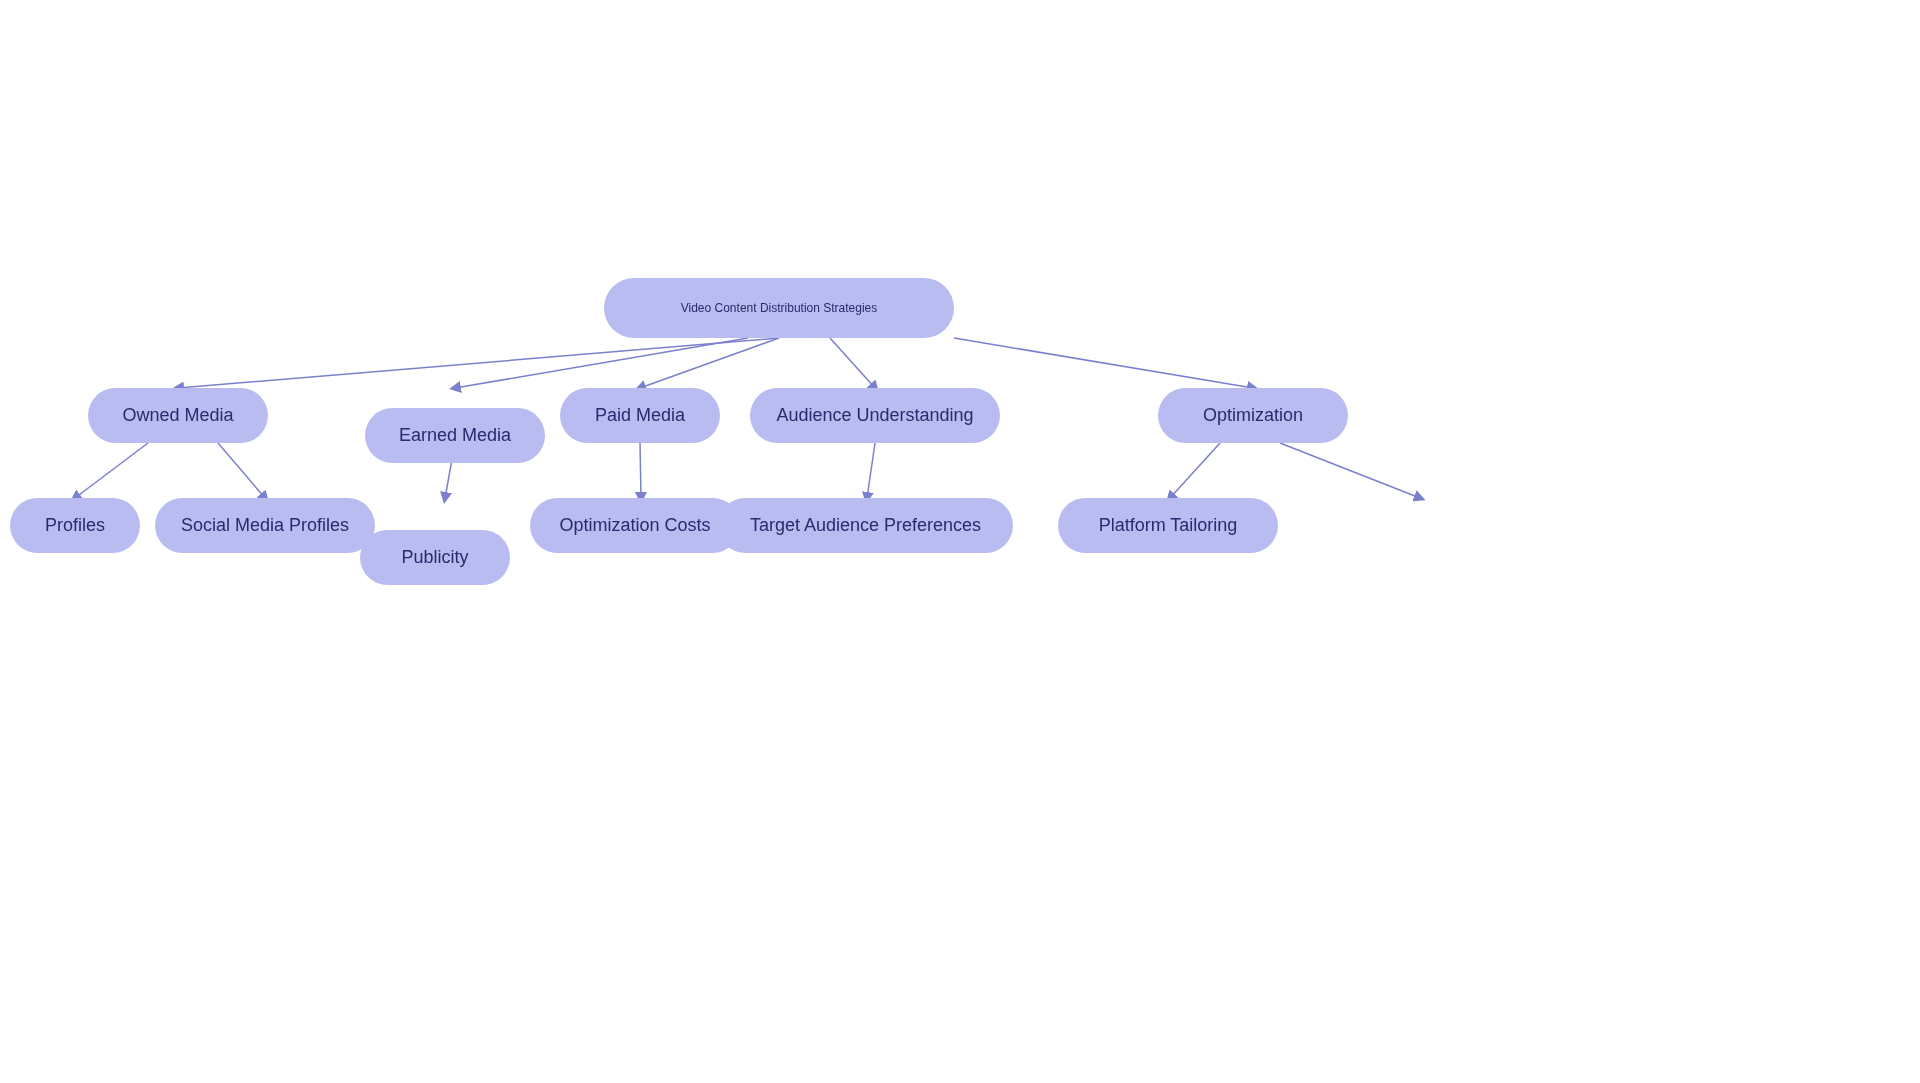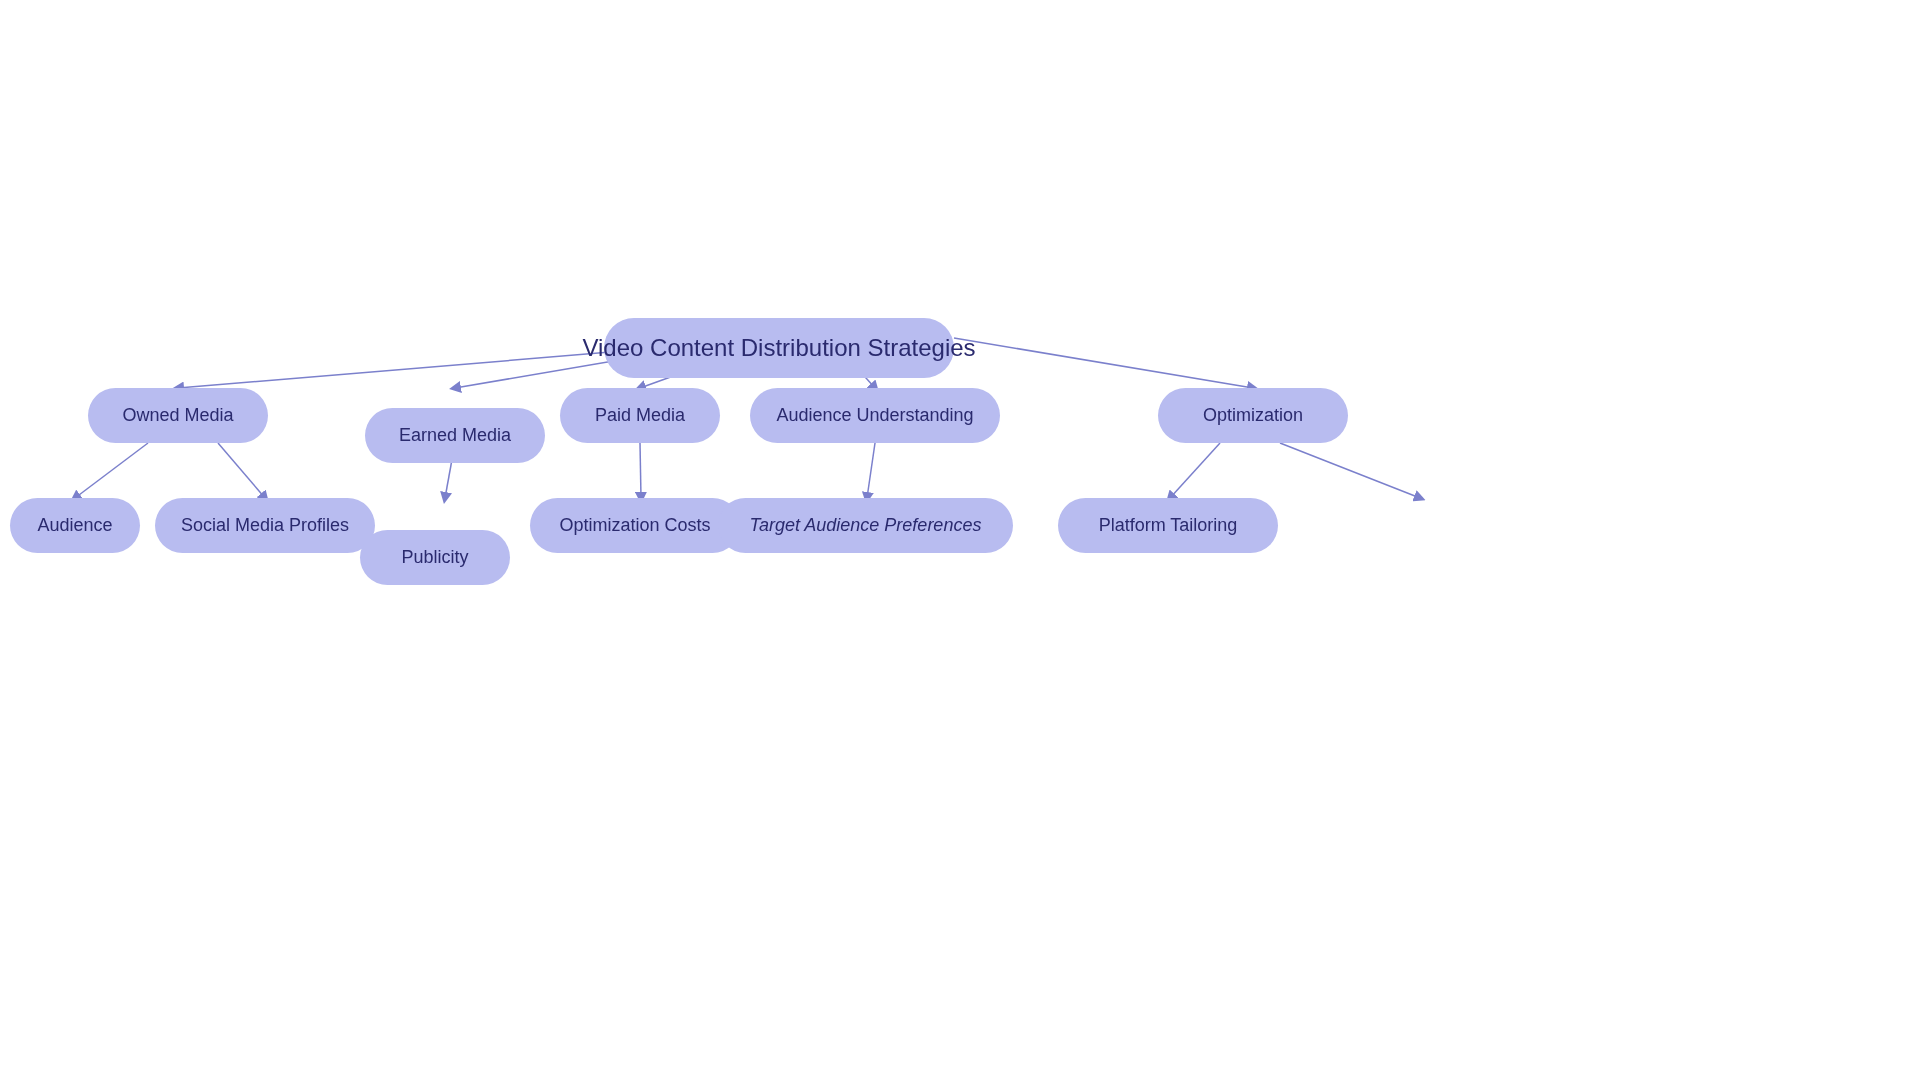--- a/index.html
+++ b/index.html
@@ -30,23 +30,22 @@
       display: flex;
       align-items: center;
       justify-content: center;
       text-align: center;
       color: #2a2a6e;
       font-size: 18px;
       padding: 8px 22px;
       white-space: nowrap;
     }
     .node.root {
-      font-size: 24px;
+      font-size: 12px;
       padding: 17px 30px;
-      margin-top: 40px;
     }
   </style>
 </head>
 <body>
 
 <div class="diagram-container">
   <svg class="connections">
 
     <line x1="779" y1="338" x2="178" y2="388" stroke="#7b80cc" stroke-width="1.5" marker-end="url(#arrow)"></line>
 
@@ -83,25 +82,25 @@
   <div class="node" style="left:88px; top:388px; width:180px; height:55px;">Owned Media</div>
 
   <div class="node" style="left:365px; top:408px; width:180px; height:55px;">Earned Media</div>
 
   <div class="node" style="left:560px; top:388px; width:160px; height:55px;">Paid Media</div>
 
   <div class="node" style="left:750px; top:388px; width:250px; height:55px;">Audience Understanding</div>
 
   <div class="node" style="left:1158px; top:388px; width:190px; height:55px;">Optimization</div>
 
-  <div class="node" style="left:10px; top:498px; width:130px; height:55px;">Audience</div>
+  <div class="node" style="left:10px; top:498px; width:130px; height:55px;">Profiles</div>
 
   <div class="node" style="left:155px; top:498px; width:220px; height:55px;">Social Media Profiles</div>
 
   <div class="node" style="left:360px; top:498px; width:150px; height:55px;margin-top:32px;">Publicity</div>
 
   <div class="node" style="left:530px; top:498px; width:210px; height:55px;">Optimization Costs</div>
 
-  <div class="node" style="left:718px; top:498px; width:295px; height:55px;font-style:italic;">Target Audience Preferences</div>
+  <div class="node" style="left:718px; top:498px; width:295px; height:55px;">Target Audience Preferences</div>
 
   <div class="node" style="left:1058px; top:498px; width:220px; height:55px;">Platform Tailoring</div>
 
 </div>
 
 </body></html>

